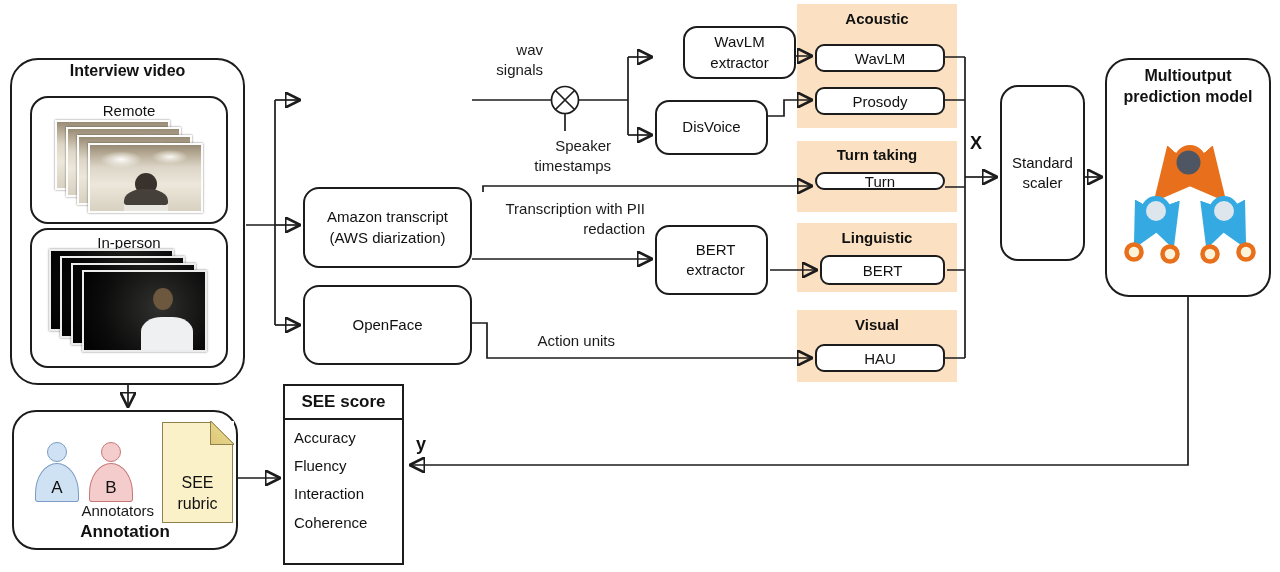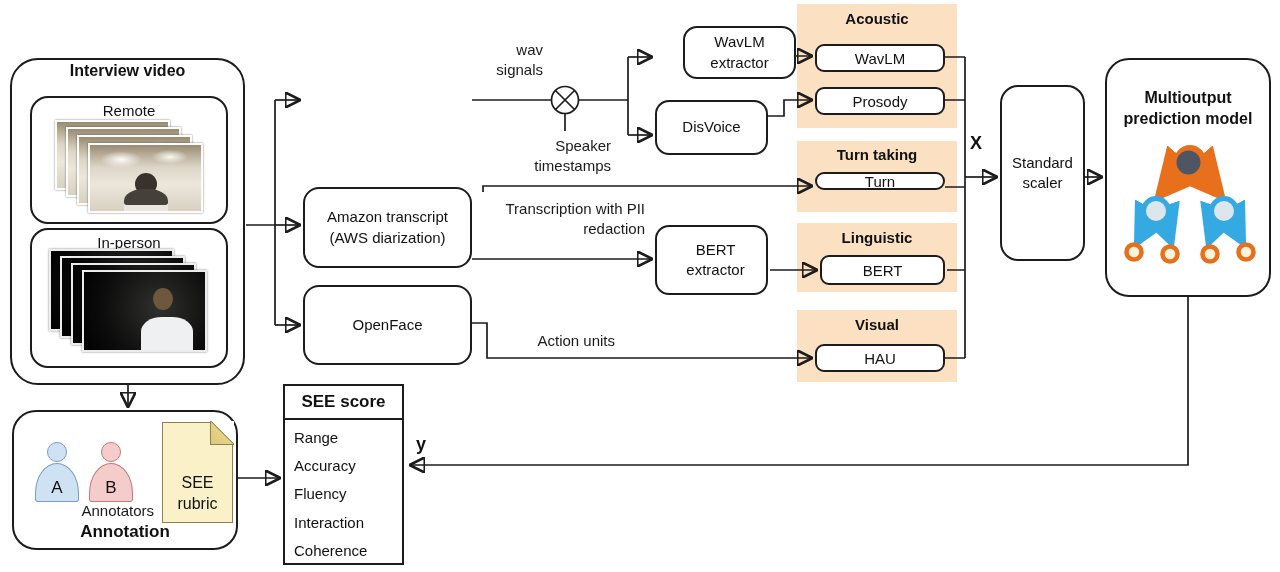--- a/index.html
+++ b/index.html
@@ -160,21 +160,21 @@
   <div class="ghead" style="left:797px;top:146px;width:160px;">Turn taking</div>
   <div class="fbox" style="left:815px;top:172px;width:130px;height:18px;">Turn</div>
 
   <div class="ghead" style="left:797px;top:229px;width:160px;">Linguistic</div>
   <div class="fbox" style="left:820px;top:255px;width:125px;height:30px;">BERT</div>
 
   <div class="ghead" style="left:797px;top:316px;width:160px;">Visual</div>
   <div class="fbox" style="left:815px;top:344px;width:130px;height:28px;">HAU</div>
 
   <div class="rbox" style="left:1105px;top:58px;width:166px;height:239px;border-radius:24px;">
-    <div style="padding:28px 12px 0 12px;text-align:center;font-weight:bold;font-size:16px;line-height:1.3;">Multioutput prediction model</div>
+    <div style="padding:6px 12px 0 12px;text-align:center;font-weight:bold;font-size:16px;line-height:1.3;">Multioutput prediction model</div>
     <svg style="position:absolute;left:13px;top:76px;" width="140" height="135" viewBox="0 0 140 135">
       <defs>
         <marker id="oh" refX="6" refY="4" markerWidth="8" markerHeight="8" orient="auto">
           <path d="M0,0 L8,4 L0,8 z" fill="#e8701c"></path>
         </marker>
         <marker id="bh" refX="6" refY="4" markerWidth="8" markerHeight="8" orient="auto">
           <path d="M0,0 L8,4 L0,8 z" fill="#35aae2"></path>
         </marker>
       </defs>
       <line x1="58" y1="37" x2="42" y2="56" stroke="#e8701c" stroke-width="6.5" marker-end="url(#oh)"></line>
@@ -206,21 +206,20 @@
   <div class="lbl" style="left:14px;top:501px;width:140px;">Annotators</div>
   <div class="doc">
     <div class="fold"></div>
     <div class="dlabel">SEE rubric</div>
   </div>
   <div class="cap bold" style="left:12px;top:520px;width:226px;font-size:17px;">Annotation</div>
 
   <div class="seebox">
     <div class="seehead">SEE score</div>
     <ul class="seelist">
-      <li>Range</li>
       <li>Accuracy</li>
       <li>Fluency</li>
       <li>Interaction</li>
       <li>Coherence</li>
     </ul>
   </div>
 
 </div>
 
 </body></html>

